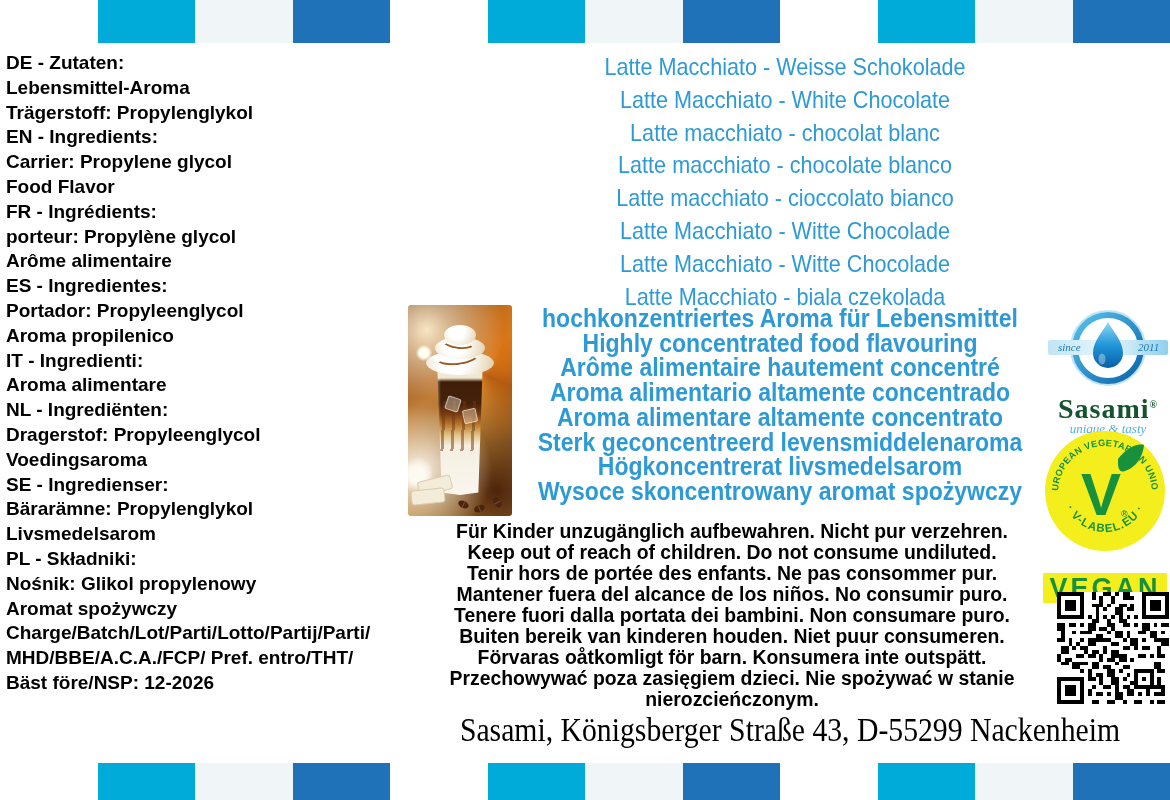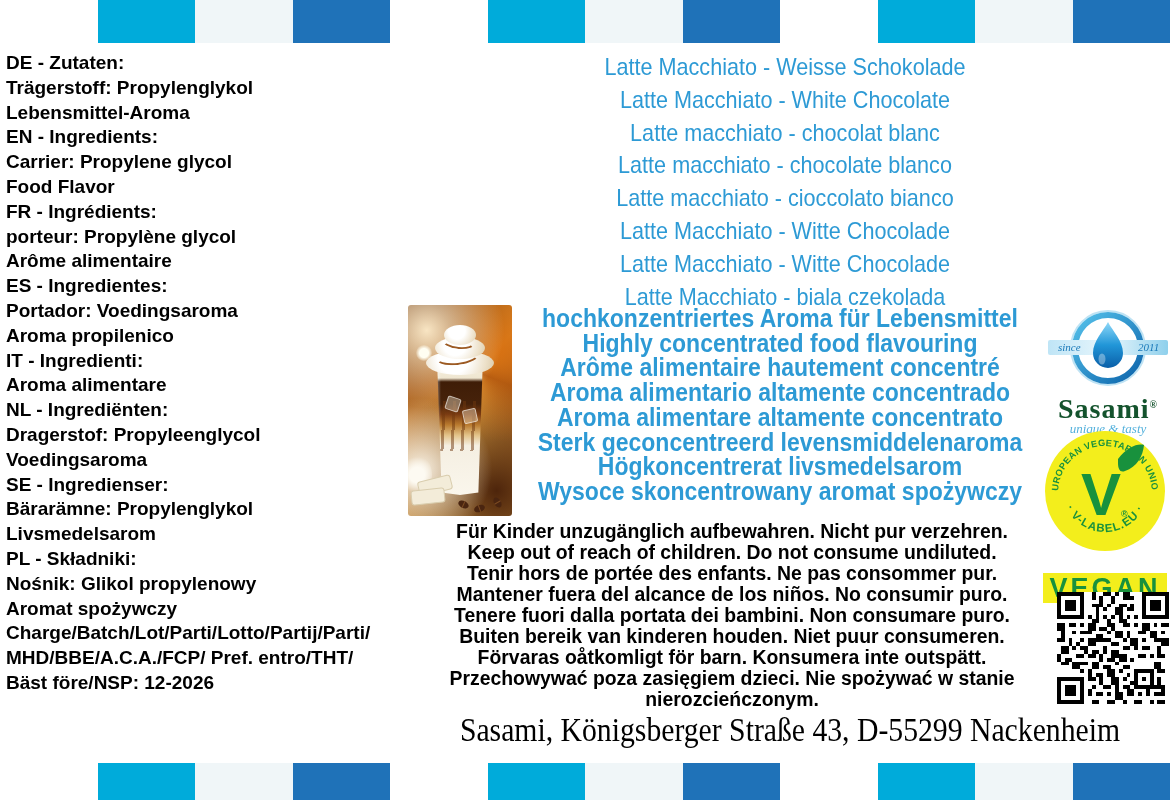--- a/index.html
+++ b/index.html
@@ -117,30 +117,30 @@
     <div class="c-light"></div>
     <div class="c-dark"></div>
     <div class="c-white"></div>
     <div class="c-cyan"></div>
     <div class="c-light"></div>
     <div class="c-dark"></div>
   </div>
 
   <div class="ingredients">
     <div class="ing-line">DE - Zutaten:</div>
+    <div class="ing-line">Lebensmittel-Aroma</div>
     <div class="ing-line">Trägerstoff: Propylenglykol</div>
-    <div class="ing-line">Lebensmittel-Aroma</div>
     <div class="ing-line">EN - Ingredients:</div>
     <div class="ing-line">Carrier: Propylene glycol</div>
     <div class="ing-line">Food Flavor</div>
     <div class="ing-line">FR - Ingrédients:</div>
     <div class="ing-line">porteur: Propylène glycol</div>
     <div class="ing-line">Arôme alimentaire</div>
     <div class="ing-line">ES - Ingredientes:</div>
-    <div class="ing-line">Portador: Voedingsaroma</div>
+    <div class="ing-line">Portador: Propyleenglycol</div>
     <div class="ing-line">Aroma propilenico</div>
     <div class="ing-line">IT - Ingredienti:</div>
     <div class="ing-line">Aroma alimentare</div>
     <div class="ing-line">NL - Ingrediënten:</div>
     <div class="ing-line">Dragerstof: Propyleenglycol</div>
     <div class="ing-line">Voedingsaroma</div>
     <div class="ing-line">SE - Ingredienser:</div>
     <div class="ing-line">Bärarämne: Propylenglykol</div>
     <div class="ing-line">Livsmedelsarom</div>
     <div class="ing-line">PL - Składniki:</div>

